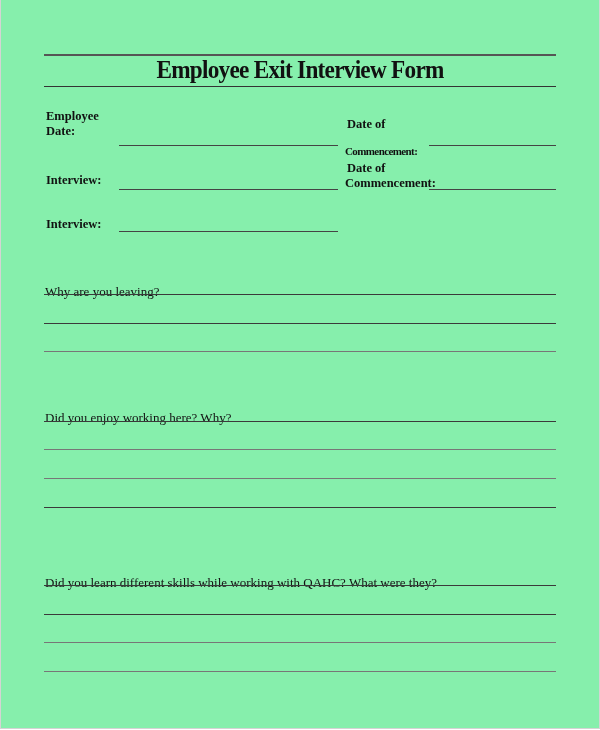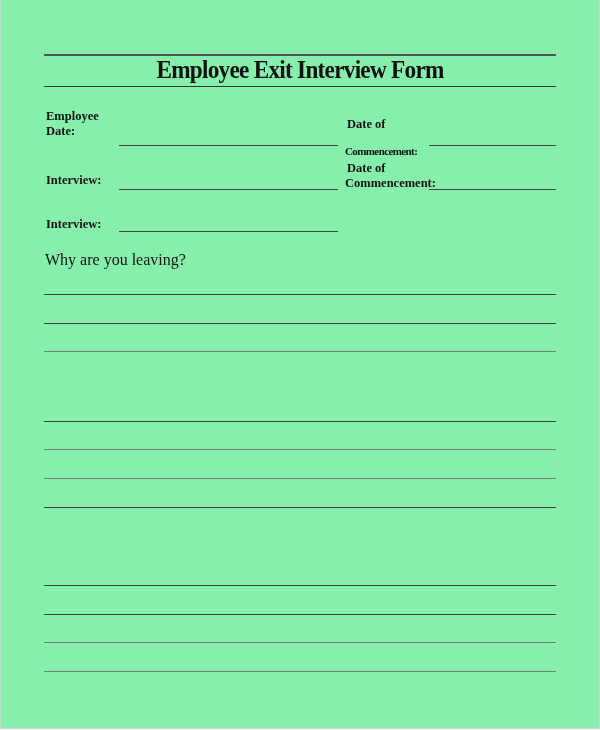--- a/index.html
+++ b/index.html
@@ -19,21 +19,21 @@
     position: absolute; top: 55px; left: 43px; width: 512px; text-align: center;
     font-family: "Liberation Serif", serif; font-weight: bold; font-size: 25px;
     letter-spacing: -0.8px; line-height: 30px; transform: scaleX(0.93);
   }
   .lbl {
     position: absolute; font-weight: bold; font-size: 12.5px; line-height: 15px; color: #111;
   }
   .lbl .small { font-size: 11px; letter-spacing: -0.6px; margin-top: 12px; }
   .fline { position: absolute; height: 0; border-top: 1px solid #444; }
   .q {
-    position: absolute; left: 44px; font-size: 16px; line-height: 15px; color: #111;
+    position: absolute; left: 44px; font-size: 13px; line-height: 15px; color: #111; margin-top: 32px;
   }
   .aline { position: absolute; left: 43px; width: 512px; height: 0; border-top: 1px solid #3a3a3a; }
   .aline.light { border-top: 1px solid #777; }
 </style>
 </head>
 <body>
 
 <div class="page">
 
   <div class="rule rule-top"></div>
@@ -62,23 +62,25 @@
   <div class="fline" style="left:428px; top:189px; width:127px;"></div>
 
   <div class="lbl" style="left:45px; top:217px;">Interview:</div>
   <div class="fline" style="left:118px; top:231px; width:219px;"></div>
 
   <div class="q" style="top:252px;">Why are you leaving?</div>
   <div class="aline" style="top:294px;"></div>
   <div class="aline" style="top:323px;"></div>
   <div class="aline light" style="top:351px;"></div>
 
+  <div class="q" style="top:378px;">Did you enjoy working here? Why?</div>
   <div class="aline" style="top:421px;"></div>
   <div class="aline light" style="top:449px;"></div>
   <div class="aline light" style="top:478px;"></div>
   <div class="aline" style="top:507px;"></div>
 
+  <div class="q" style="top:543px;">Did you learn different skills while working with QAHC?  What were they?</div>
   <div class="aline" style="top:585px;"></div>
   <div class="aline" style="top:614px;"></div>
   <div class="aline light" style="top:642px;"></div>
   <div class="aline light" style="top:671px;"></div>
 
 </div>
 
 </body></html>

